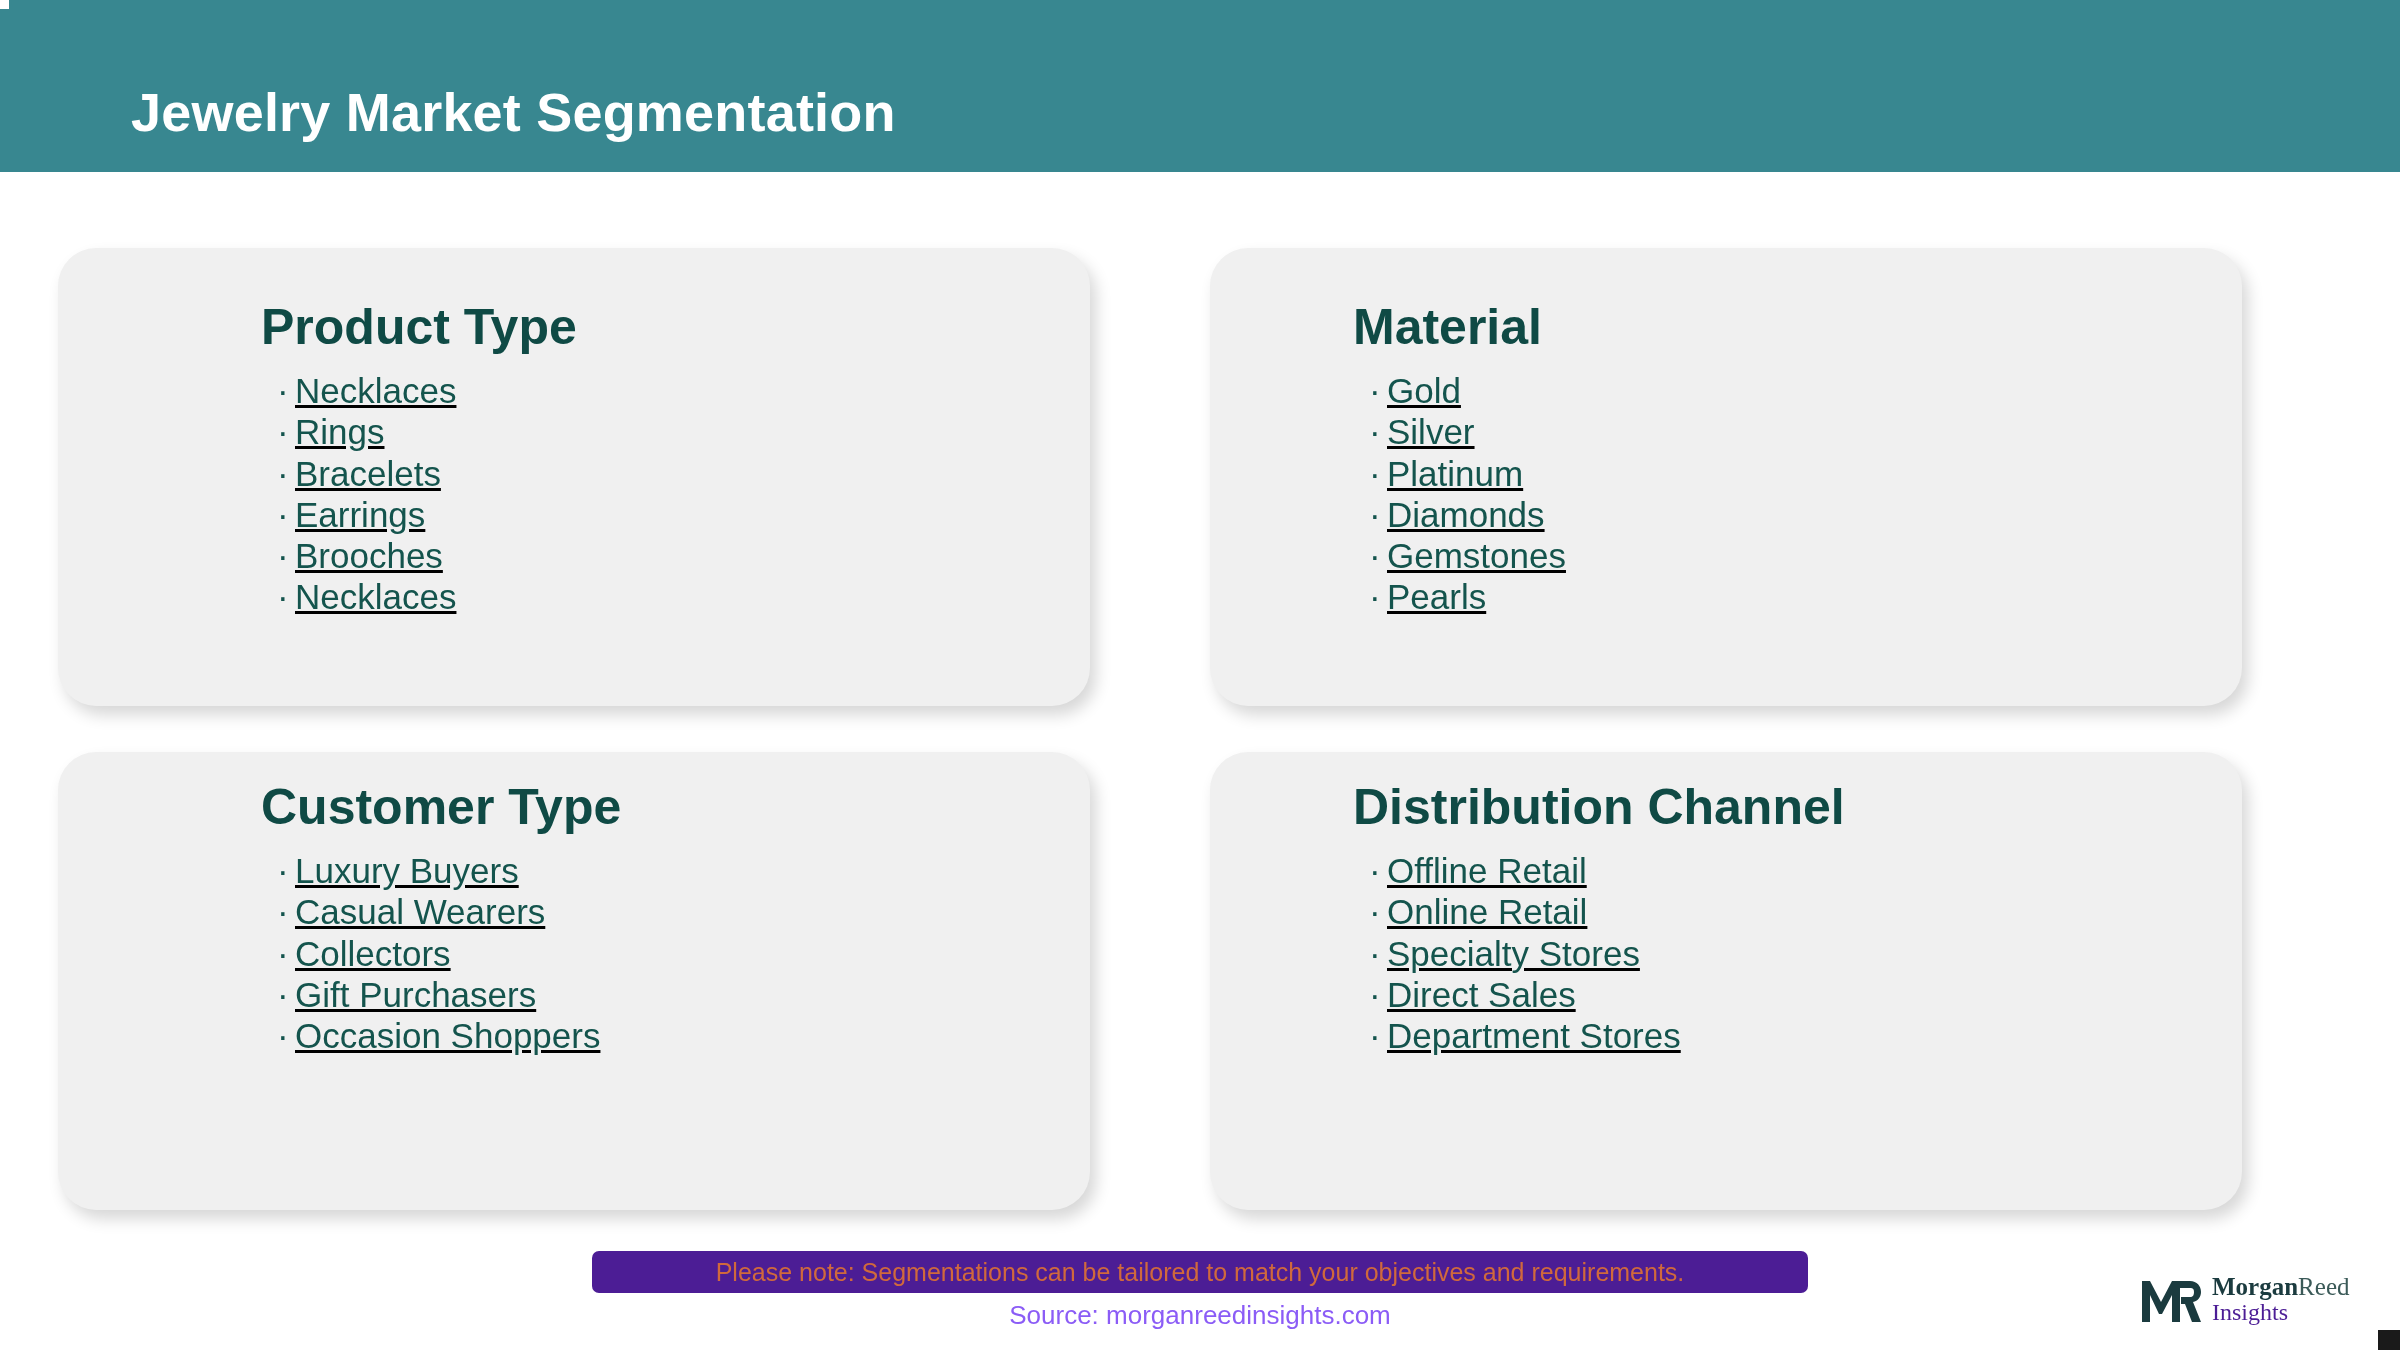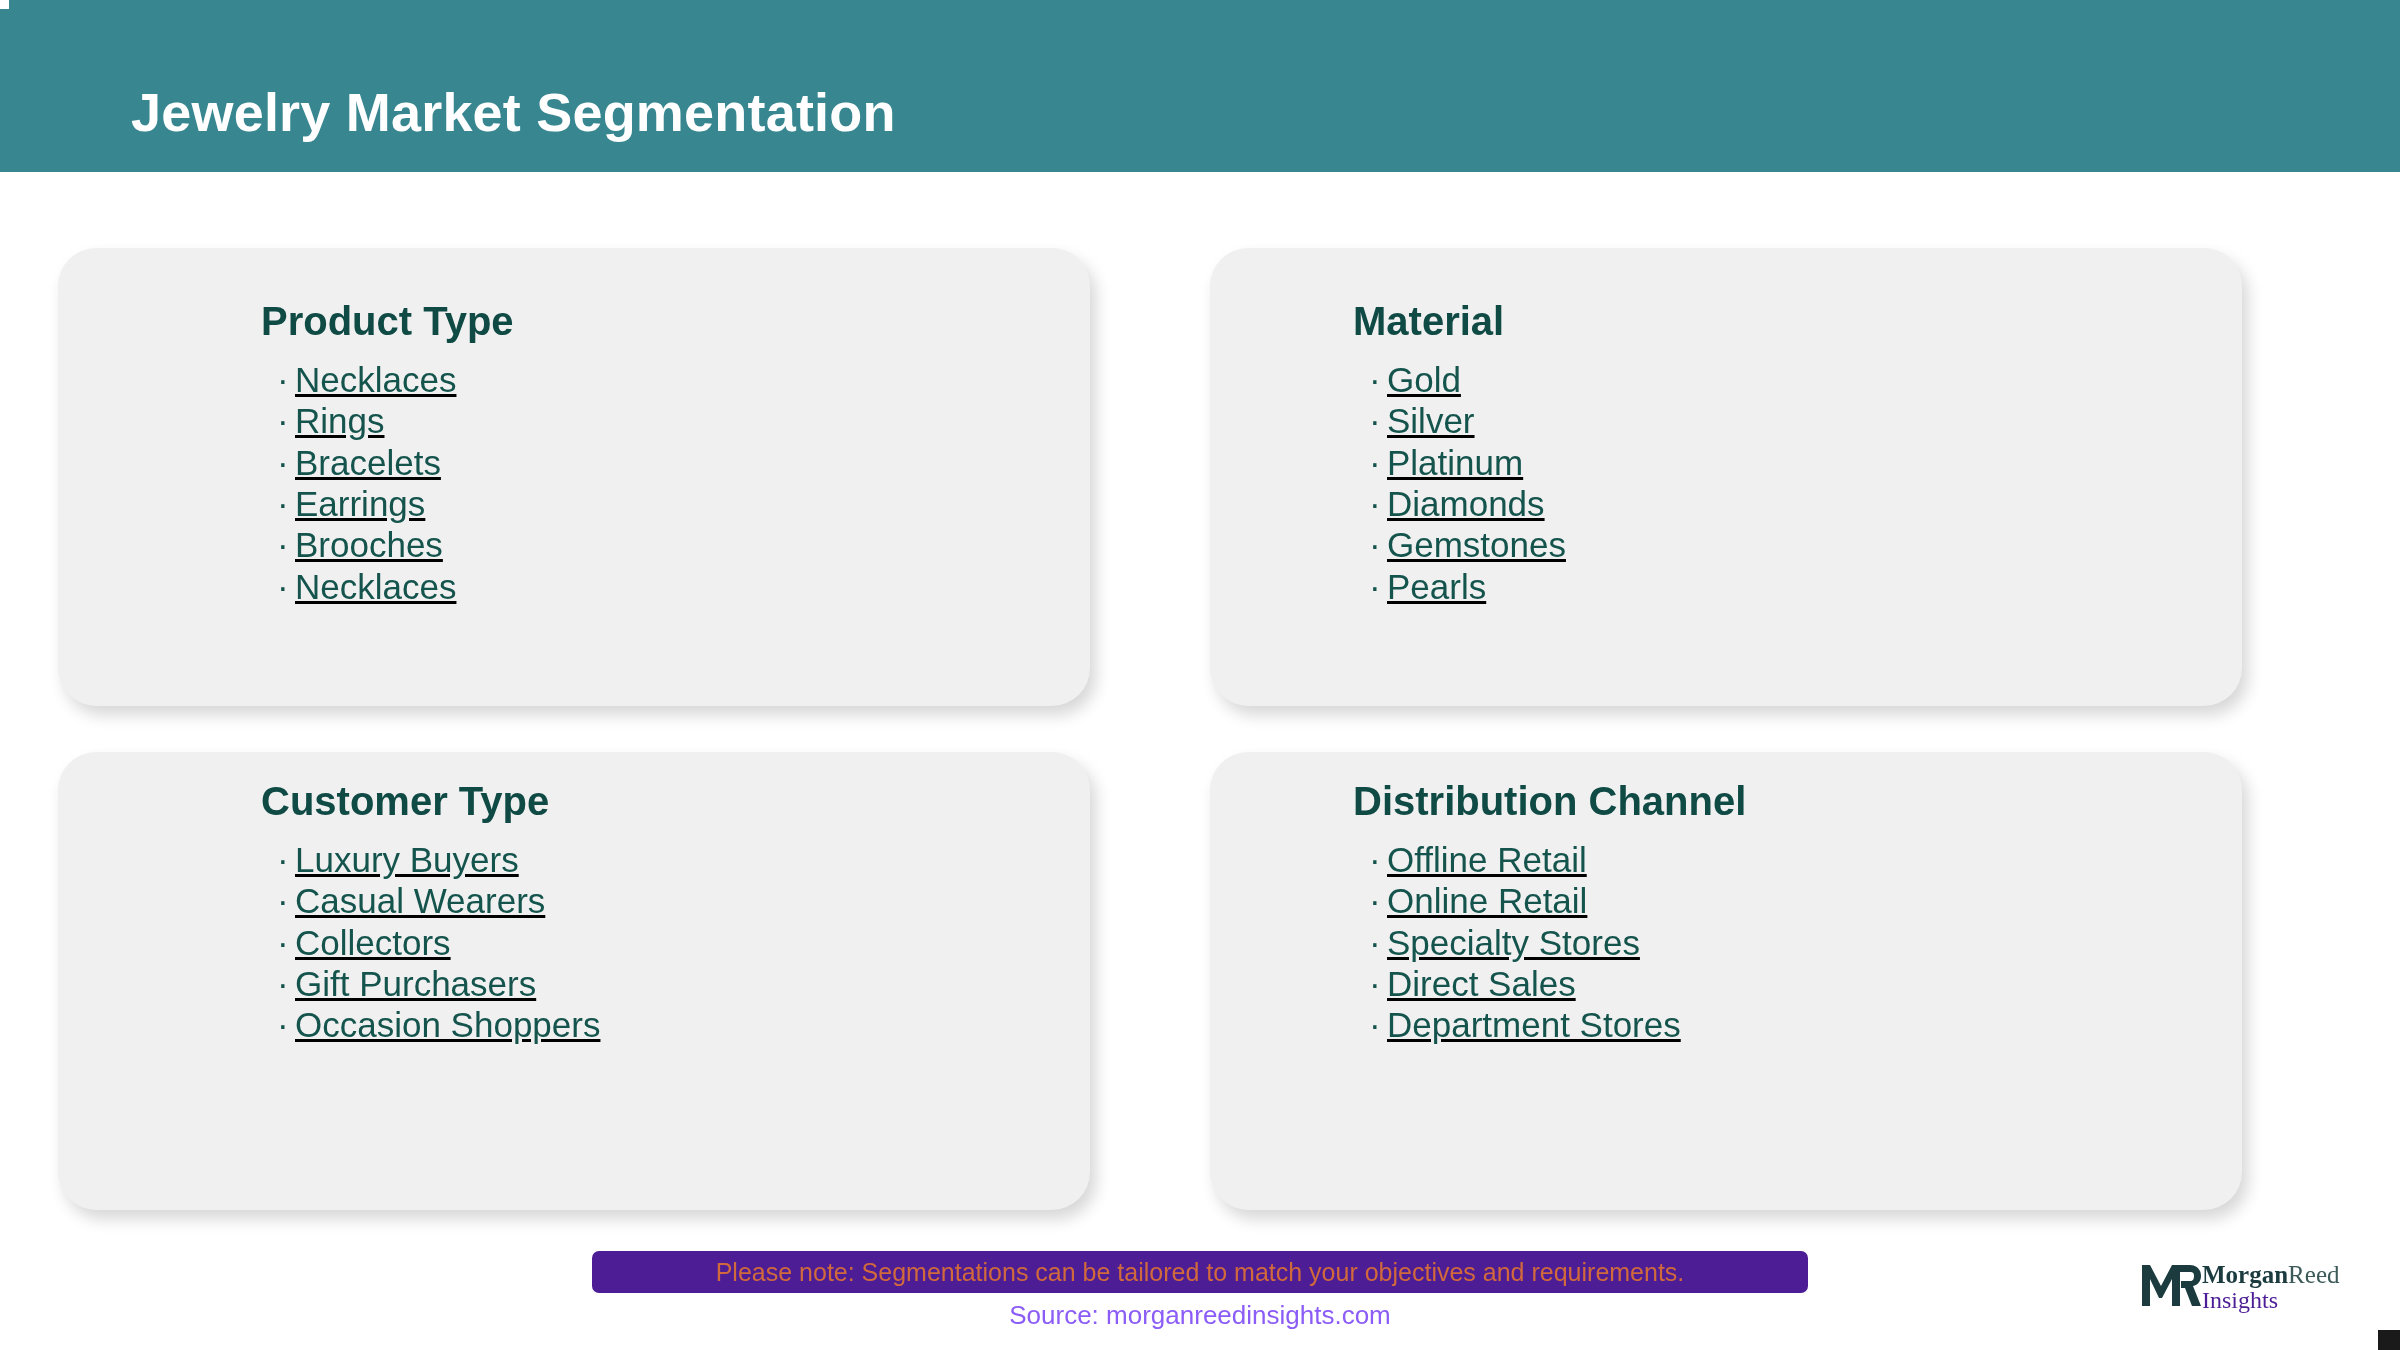--- a/index.html
+++ b/index.html
@@ -71,21 +71,21 @@
   }
   
   .card.row-top .card-inner    { top: 52px; }
   .card.row-bottom .card-inner { top: 28px; }
 
   .card.col-left .card-inner  { padding-left: 203px; }
   .card.col-right .card-inner { padding-left: 143px; }
 
   .card-title {
     color: #0f4a45;
-    font-size: 40px;
+    font-size: 50px;
     font-weight: bold;
     line-height: 1.08;
     margin: 0 0 8px 0;
     white-space: nowrap;
   }
   .card-list {
     list-style: none;
     margin: 16px;
     padding: 0;
     text-decoration: underline;
@@ -133,21 +133,22 @@
   }
 
   
   #logo {
     position: absolute;
     left: 2140px;
     top: 1262px;
     width: 232px;
     height: 62px;
     display: flex;
-    align-items: flex-start;
+    align-items: flex-end;
+    gap: 10px;
   }
   #logo-mark {
     width: 62px;
     height: 46px;
     flex: 0 0 auto;
   }
   #logo-text {
     display: flex;
     flex-direction: column;
     justify-content: center;

